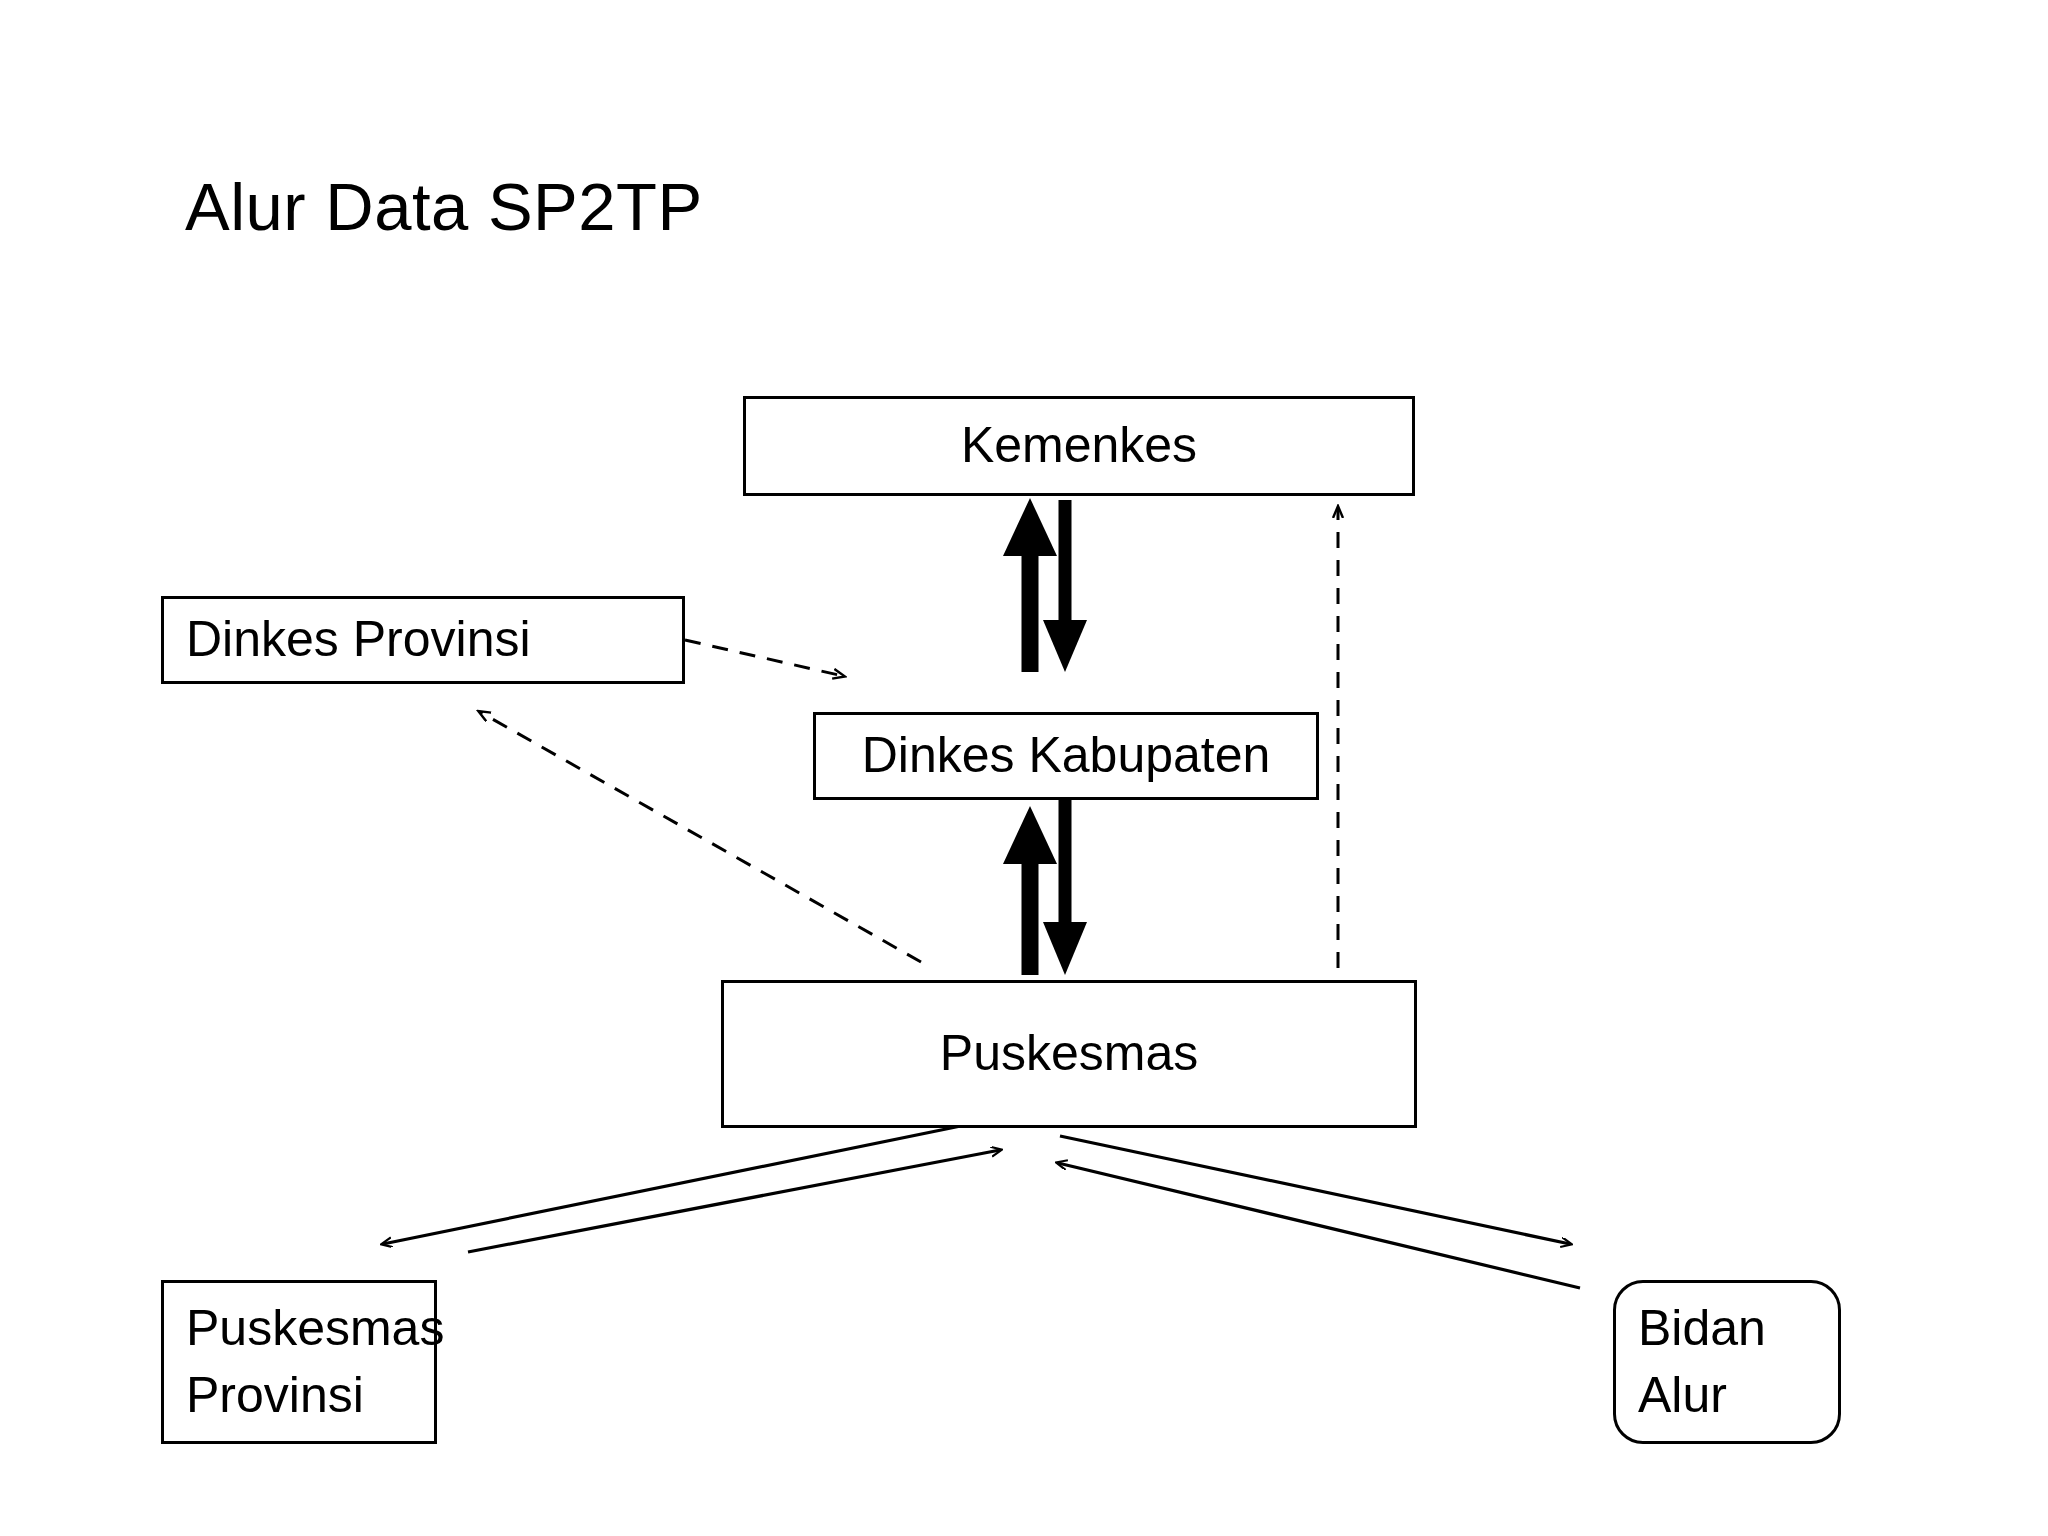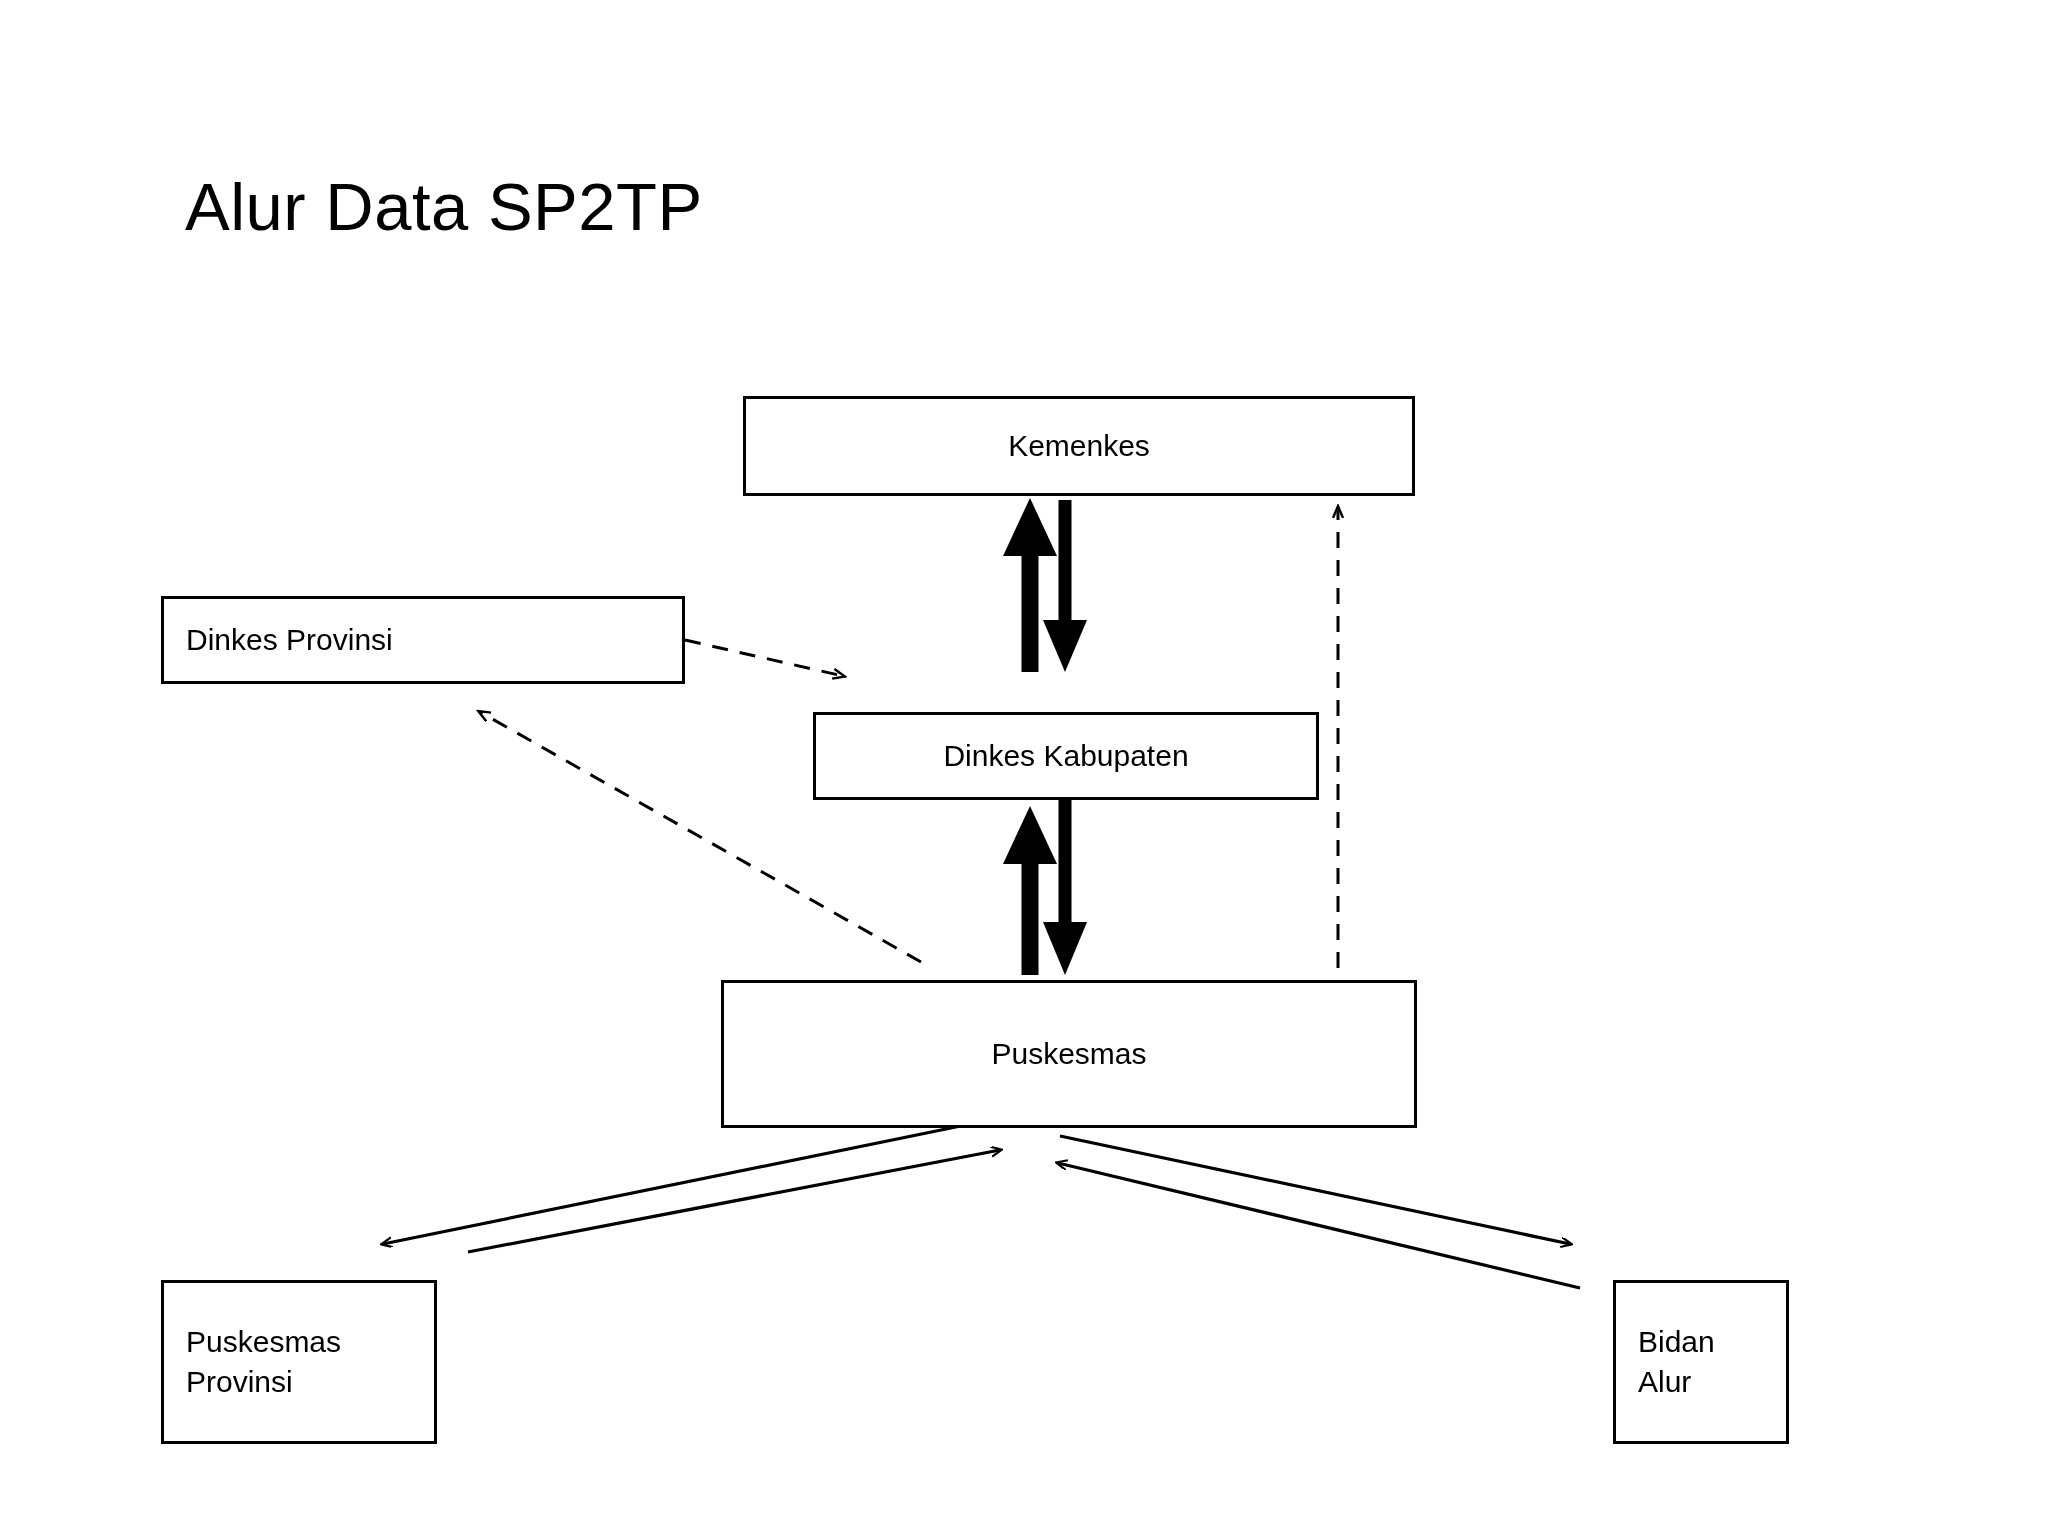--- a/index.html
+++ b/index.html
@@ -34,21 +34,21 @@
   .node {
     position: absolute;
     box-sizing: border-box;
     border: 3px solid #000000;
     background: #ffffff;
     display: flex;
     flex-direction: column;
     align-items: center;
     justify-content: center;
     text-align: center;
-    font-size: 30px;
+    font-size: 50px;
     line-height: 1.35;
     color: #000000;
     z-index: 5;
   }
   .node.left-align {
     align-items: flex-start;
     text-align: left;
     padding-left: 22px;
   }
   .node .line2 {
@@ -140,18 +140,18 @@
 
   <div class="node" style="left:696px; top:980px; width:696px; height:148px;">
     <span>Puskesmas</span>
   </div>
 
   <div class="node left-align" style="left:136px; top:1280px; width:276px; height:164px;">
     <span>Puskesmas</span>
     <span class="line2">Provinsi</span>
   </div>
 
-  <div class="node left-align" style="left:1588px; top:1280px; width:176px; height:164px;">
+  <div class="node left-align" style="left:1588px; top:1280px; width:228px; height:164px;border-radius:30px;">
     <span>Bidan</span>
     <span class="line2">Alur</span>
   </div>
 
 </div>
 
 </body></html>

